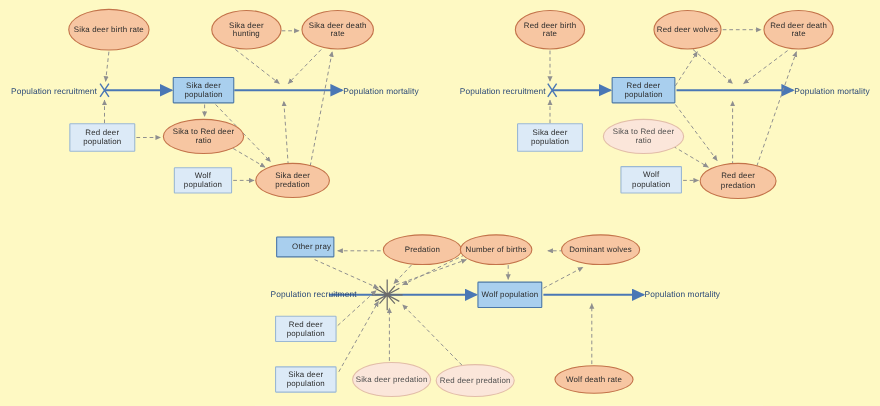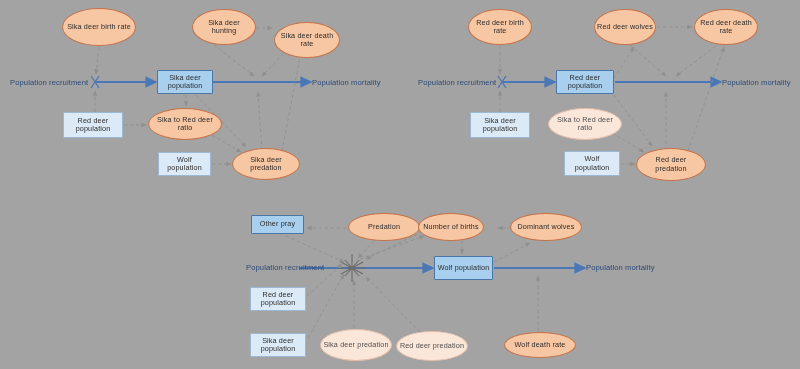--- a/index.html
+++ b/index.html
@@ -1,18 +1,18 @@
 <!DOCTYPE html>
 <html><head>
 <meta charset="utf-8">
 <style>
   html,body{margin:0;padding:0;background:#ffffff;}
   body{width:800px;height:369px;overflow:hidden;
        font-family:"Liberation Sans","DejaVu Sans",sans-serif;}
-  #stage{position:relative;width:800px;height:369px;background:#a3a3a3;}
+  #stage{position:relative;width:800px;height:369px;background:#fef9c3;}
   svg#wires{position:absolute;left:0;top:0;width:800px;height:369px;overflow:visible;}
   .node{position:absolute;box-sizing:border-box;display:flex;align-items:center;
         justify-content:center;text-align:center;line-height:1.12;color:#2b2b2b;
         font-size:7.2px;letter-spacing:.15px;}
   .node span{display:block;padding:0 2px;}
   .stock{background:#a9cfee;border:1.1px solid #4a77a8;border-radius:1px;
          box-shadow:0 0 0 0 #000;}
   .aux{background:#dceaf7;border:1px solid #9bb8d3;border-radius:1px;}
   .rate{background:#f7c6a2;border:1.1px solid #c3734a;border-radius:50%;}
   .rate-faded{background:#fbe6da;border:1px solid #e2bda8;border-radius:50%;color:#4e4e4e;}
@@ -95,21 +95,21 @@
     </g>
   </svg>
 
   <div id="nodes">
       <div class="node rate" style="left: 62px; top: 8px; width: 74px; height: 38px;">
         <span>Sika deer birth rate</span>
       </div>
       <div class="node rate" style="left: 192px; top: 9px; width: 64px; height: 36px;">
         <span>Sika deer hunting</span>
       </div>
-      <div class="node rate" style="left: 274px; top: 22px; width: 66px; height: 36px;">
+      <div class="node rate" style="left: 274px; top: 9px; width: 66px; height: 36px;">
         <span>Sika deer death rate</span>
       </div>
       <div class="node stock" style="left: 157px; top: 70px; width: 56px; height: 24px;">
         <span>Sika deer population</span>
       </div>
       <div class="node aux" style="left: 63px; top: 112px; width: 60px; height: 26px;">
         <span>Red deer population</span>
       </div>
       <div class="node rate" style="left: 148px; top: 108px; width: 74px; height: 32px;">
         <span>Sika to Red deer ratio</span>
@@ -137,21 +137,21 @@
       </div>
       <div class="node rate-faded" style="left: 548px; top: 108px; width: 74px; height: 32px;">
         <span>Sika to Red deer ratio</span>
       </div>
       <div class="node aux" style="left: 564px; top: 151px; width: 56px; height: 25px;">
         <span>Wolf population</span>
       </div>
       <div class="node rate" style="left: 636px; top: 148px; width: 70px; height: 33px;">
         <span>Red deer predation</span>
       </div>
-      <div class="node stock" style="left: 251px; top: 215px; width: 53px; height: 19px;">
+      <div class="node stock" style="left: 251px; top: 215px; width: 53px; height: 19px; justify-content: flex-end;">
         <span>Other pray</span>
       </div>
       <div class="node rate" style="left: 348px; top: 213px; width: 72px; height: 28px;">
         <span>Predation</span>
       </div>
       <div class="node rate" style="left: 418px; top: 213px; width: 66px; height: 28px;">
         <span>Number of births</span>
       </div>
       <div class="node rate" style="left: 510px; top: 213px; width: 72px; height: 28px;">
         <span>Dominant wolves</span>

